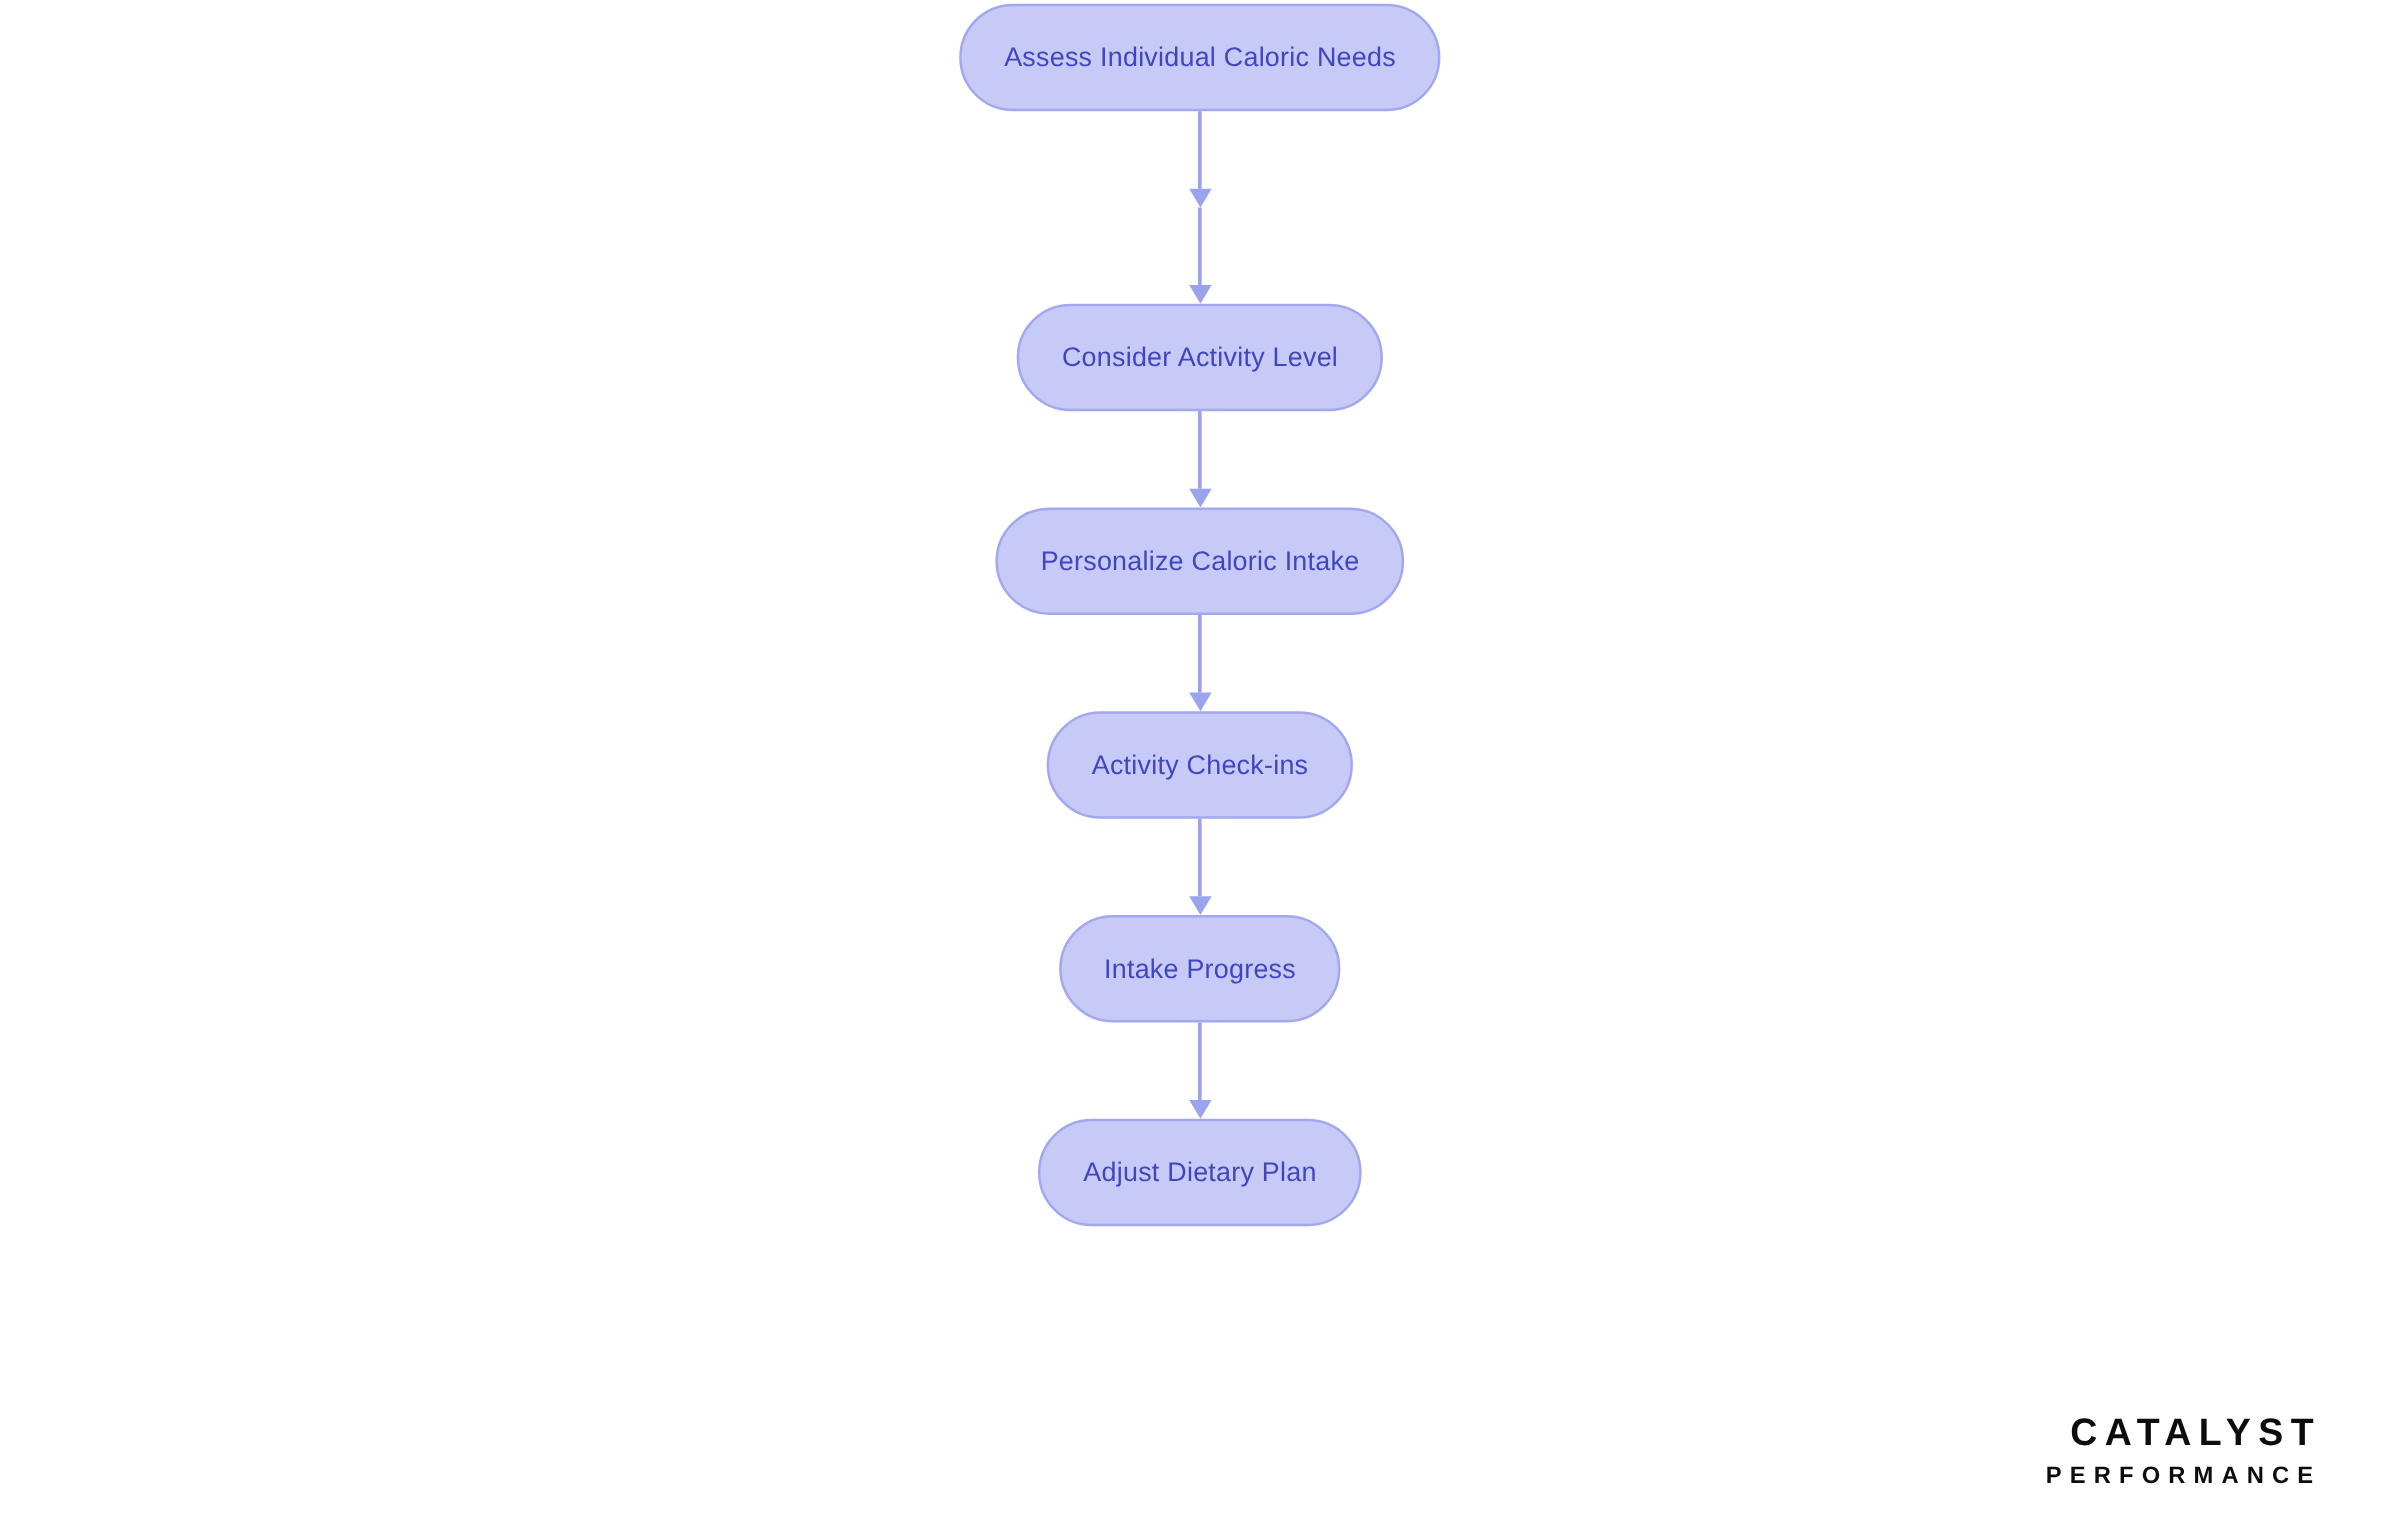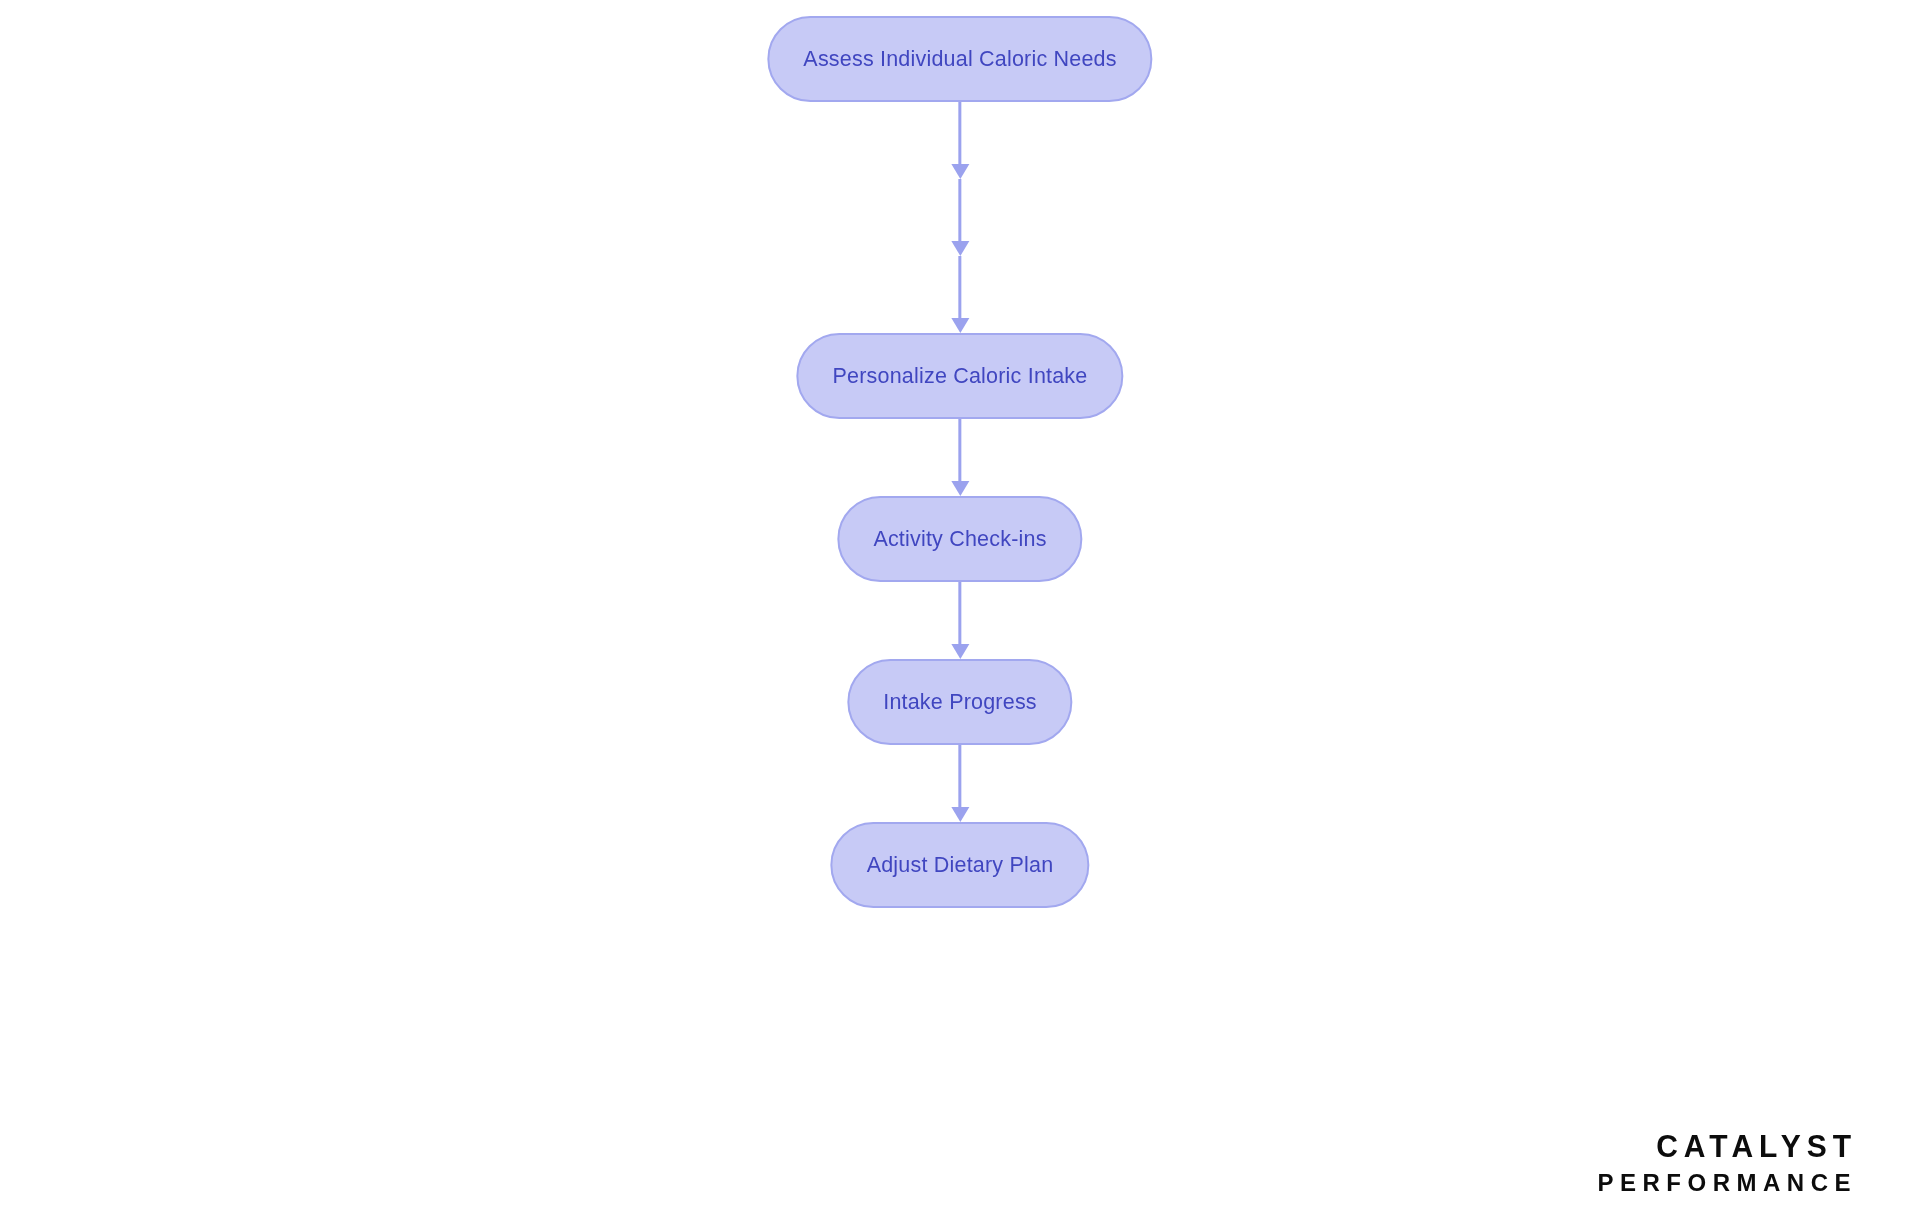--- a/index.html
+++ b/index.html
@@ -12,21 +12,21 @@
     width: 1920px;
     height: 1215px;
     background: var(--canvas-bg, #ffffff);
     overflow: hidden;
     font-family: "Liberation Sans", sans-serif;
   }
 
   
   .flow {
     position: absolute;
-    top: 16px;
+    top: 3px;
     left: 50%;
     transform: translateX(-50%);
     display: flex;
     flex-direction: column;
     align-items: center;
   }
   .node {
     box-sizing: border-box;
     height: 86px;
     padding: 0 34px;
@@ -73,21 +73,21 @@
     user-select: none;
   }
   .logo-line1 {
     font-size: 30px;
     font-weight: 800;
     letter-spacing: 6px;
     line-height: 1;
     transform: scaleY(1.02);
   }
   .logo-line2 {
-    font-size: 24px;
+    font-size: 19px;
     font-weight: 700;
     letter-spacing: 6.5px;
     line-height: 1;
     margin-top: 9px;
   }
 </style>
 </head>
 <body>
 
 <div class="canvas">
@@ -96,20 +96,23 @@
       <div class="node">
         <span>Assess Individual Caloric Needs</span>
       </div>
       <div class="arrow">
         <div class="arrow-line"></div>
         <div class="arrow-head"></div>
       </div>
       <div class="arrow">
         <div class="arrow-line"></div>
         <div class="arrow-head"></div>
+      </div>
+      <div class="node">
+        <span>Consider Activity Level</span>
       </div>
       <div class="arrow">
         <div class="arrow-line"></div>
         <div class="arrow-head"></div>
       </div>
       <div class="node">
         <span>Personalize Caloric Intake</span>
       </div>
       <div class="arrow">
         <div class="arrow-line"></div>

